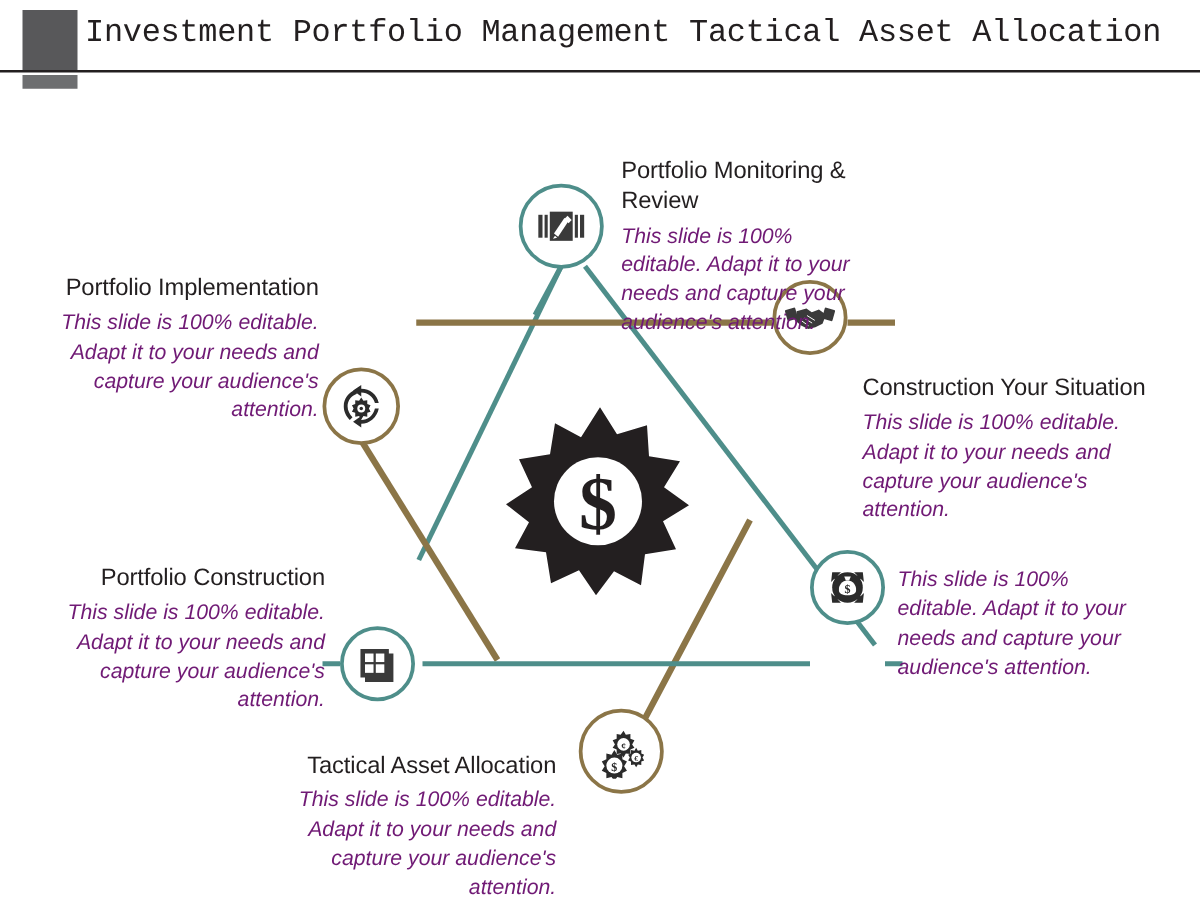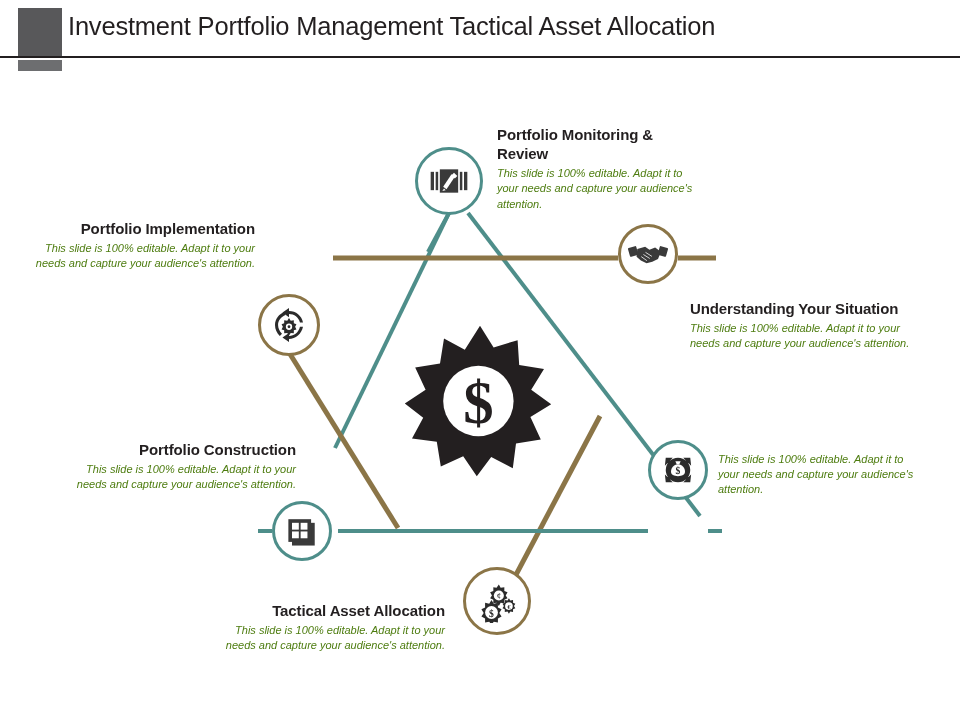--- a/index.html
+++ b/index.html
@@ -42,20 +42,21 @@
   }
   .header-title {
     position: absolute;
     left: 68px; top: 12px;
     width: 870px;
     font-size: 25.5px;
     font-weight: 400;
     color: #231f20;
     letter-spacing: -0.2px;
     white-space: nowrap;
+    font-family: Liberation Mono, monospace;
   }
 
   
   .stage {
     position: absolute;
     left: 0; top: 76px;
     width: 960px;
     height: 644px;
   }
   .lines-svg {
@@ -87,31 +88,31 @@
     justify-content: center;
   }
 
   
   .tb {
     position: absolute;
     box-sizing: border-box;
   }
   .tb h3 {
     margin: 0 0 3px 0;
-    font-size: 15px;
-    font-weight: bold;
+    font-size: 19px;
+    font-weight: normal;
     color: #231f20;
     line-height: 1.28;
     letter-spacing: -0.1px;
   }
   .tb p {
     margin: 0;
-    font-size: 11px;
+    font-size: 17px;
     font-style: italic;
-    color: #4d7c0f;
+    color: #701a75;
     line-height: 1.37;
   }
   .tb.right-align { text-align: right; }
   .tb.left-align  { text-align: left; }
 </style>
 </head>
 <body>
 
 <div class="header">
   <div class="header-bar-tall"></div>
@@ -240,25 +241,25 @@
   <h3>Portfolio Monitoring &amp; Review</h3>
   <p>This slide is 100% editable. Adapt it to your needs and capture your audience's attention.</p>
 </div>
 
 <div class="tb right-align" style="left:20px; top:219px; width:235px;">
   <h3>Portfolio Implementation</h3>
   <p>This slide is 100% editable. Adapt it to your needs and capture your audience's attention.</p>
 </div>
 
 <div class="tb left-align" style="left:690px; top:299px; width:232px;">
-  <h3>Understanding Your Situation</h3>
-  <p>This slide is 100% editable. Adapt it to your needs and capture your audience's attention.</p>
-</div>
-
-<div class="tb right-align" style="left:25px; top:440px; width:235px;margin-left:36px;">
+  <h3>Construction Your Situation</h3>
+  <p>This slide is 100% editable. Adapt it to your needs and capture your audience's attention.</p>
+</div>
+
+<div class="tb right-align" style="left:25px; top:451px; width:235px;">
   <h3>Portfolio Construction</h3>
   <p>This slide is 100% editable. Adapt it to your needs and capture your audience's attention.</p>
 </div>
 
 <div class="tb left-align" style="left:718px; top:452px; width:204px;">
   <p>This slide is 100% editable. Adapt it to your needs and capture your audience's attention.</p>
 </div>
 
 <div class="tb right-align" style="left:205px; top:577px; width:240px;margin-top:24px;">
   <h3>Tactical Asset Allocation</h3>

